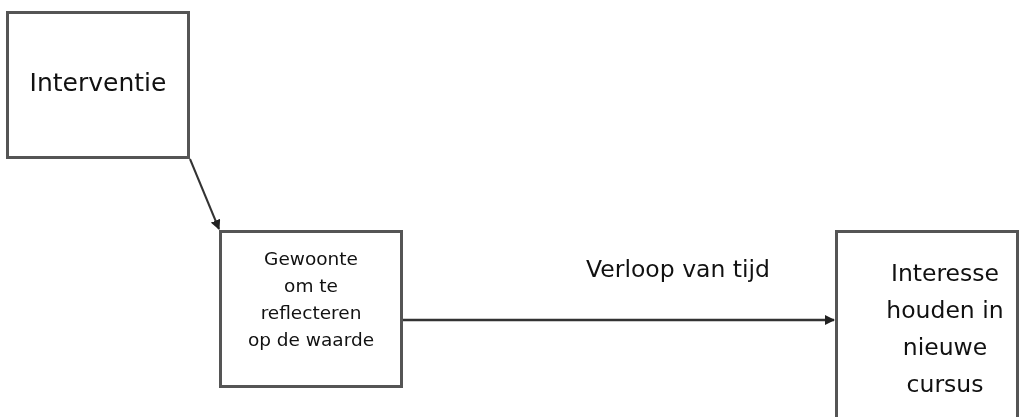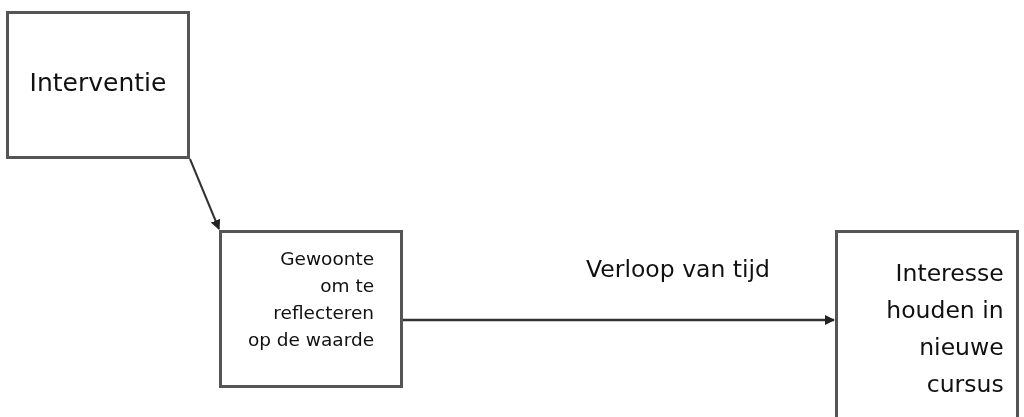--- a/index.html
+++ b/index.html
@@ -21,21 +21,20 @@
     border: 3px solid #555555;
     background: #ffffff;
     display: flex;
     align-items: center;
     justify-content: center;
     text-align: center;
   }
   .node-label {
     display: block;
     white-space: pre-line;
-    text-align: right;
   }
   #node-interventie {
     left: 6px; top: 11px; width: 184px; height: 148px;
   }
   #node-interventie .node-label {
     font-size: 25px;
     line-height: 30px;
     margin-top: -4px;
   }
   #node-gewoonte {

